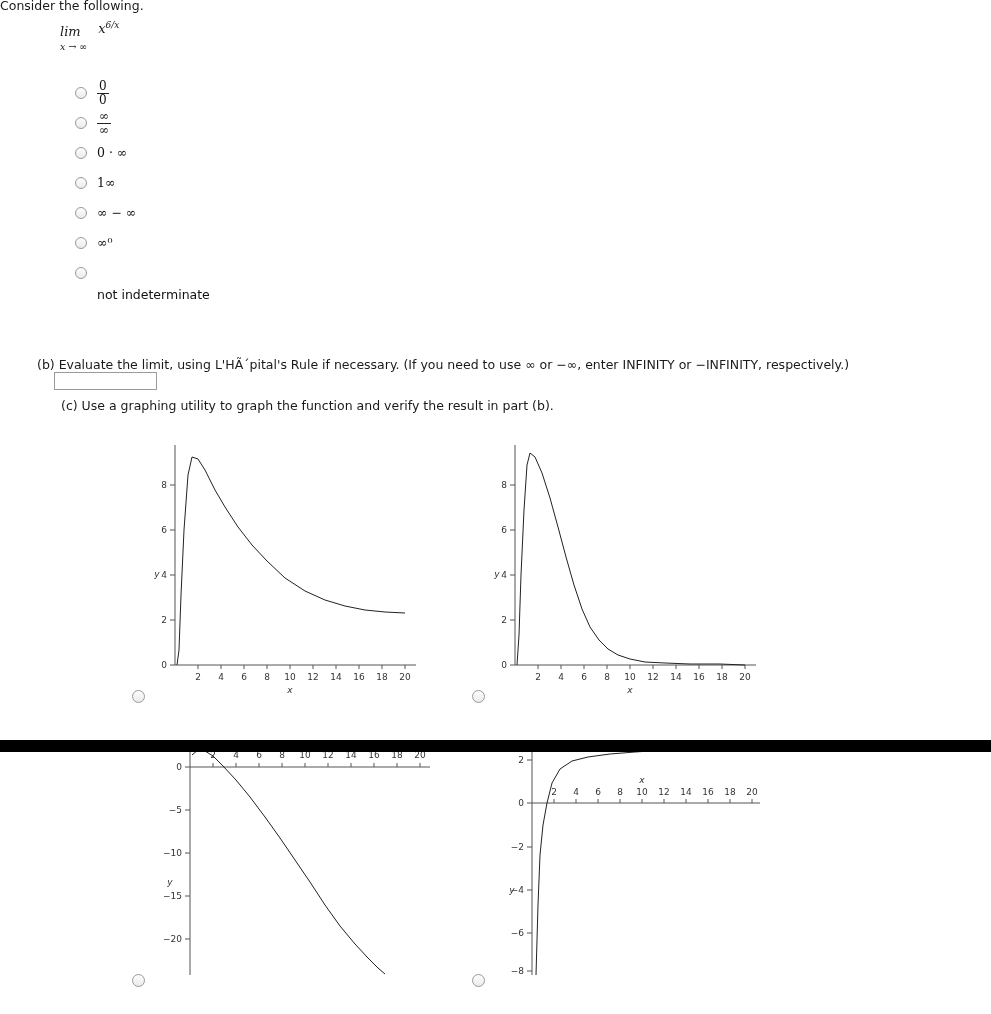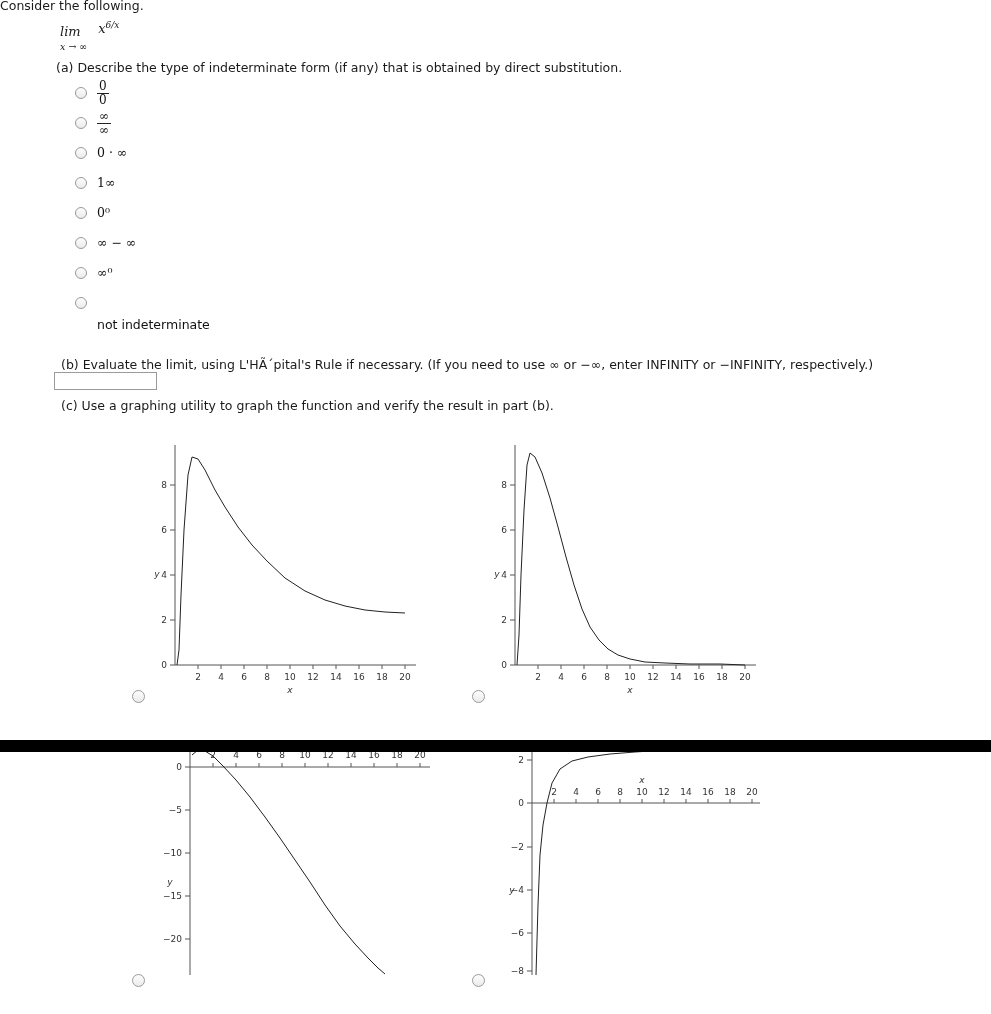--- a/index.html
+++ b/index.html
@@ -61,21 +61,21 @@
   .lim-body sup {
     font-size: 9px;
     font-style: italic;
   }
   .q-line {
     position: absolute;
     font-size: 12.5px;
     color: #1a1a1a;
   }
   .qa { left: 56px; top: 60px; }
-  .qb { left: 61px; top: 357px; }
+  .qb { left: 37px; top: 357px; }
   .qc { left: 61px; top: 398px; }
 
   .choices {
     position: absolute;
     left: 75px;
     top: 78px;
     width: 500px;
   }
   .choice {
     position: relative;
@@ -172,21 +172,20 @@
   <div class="intro">Consider the following.</div>
 
   <div class="limit-expr">
     <span class="lim-stack">
       <span class="lim-top">lim</span><br>
       <span class="lim-bottom">x → ∞</span>
     </span>
     <span class="lim-body"><span>x</span><sup>6/x</sup></span>
   </div>
 
-  <div class="q-line qa">(a) Describe the type of indeterminate form (if any) that is obtained by direct substitution.</div>
 
   <div class="choices">
 
     <div class="choice">
       <span class="radio"></span>
       <span class="choice-label">
         <span class="frac">
           <span class="num">0</span>
           <span class="den">0</span>
         </span>
@@ -206,24 +205,20 @@
     <div class="choice">
       <span class="radio"></span>
       <span class="choice-label">0 · ∞</span>
     </div>
 
     <div class="choice">
       <span class="radio"></span>
       <span class="choice-label">1∞</span>
     </div>
 
-    <div class="choice">
-      <span class="radio"></span>
-      <span class="choice-label">0⁰</span>
-    </div>
 
     <div class="choice">
       <span class="radio"></span>
       <span class="choice-label">∞ − ∞</span>
     </div>
 
     <div class="choice">
       <span class="radio"></span>
       <span class="choice-label">∞⁰</span>
     </div>

